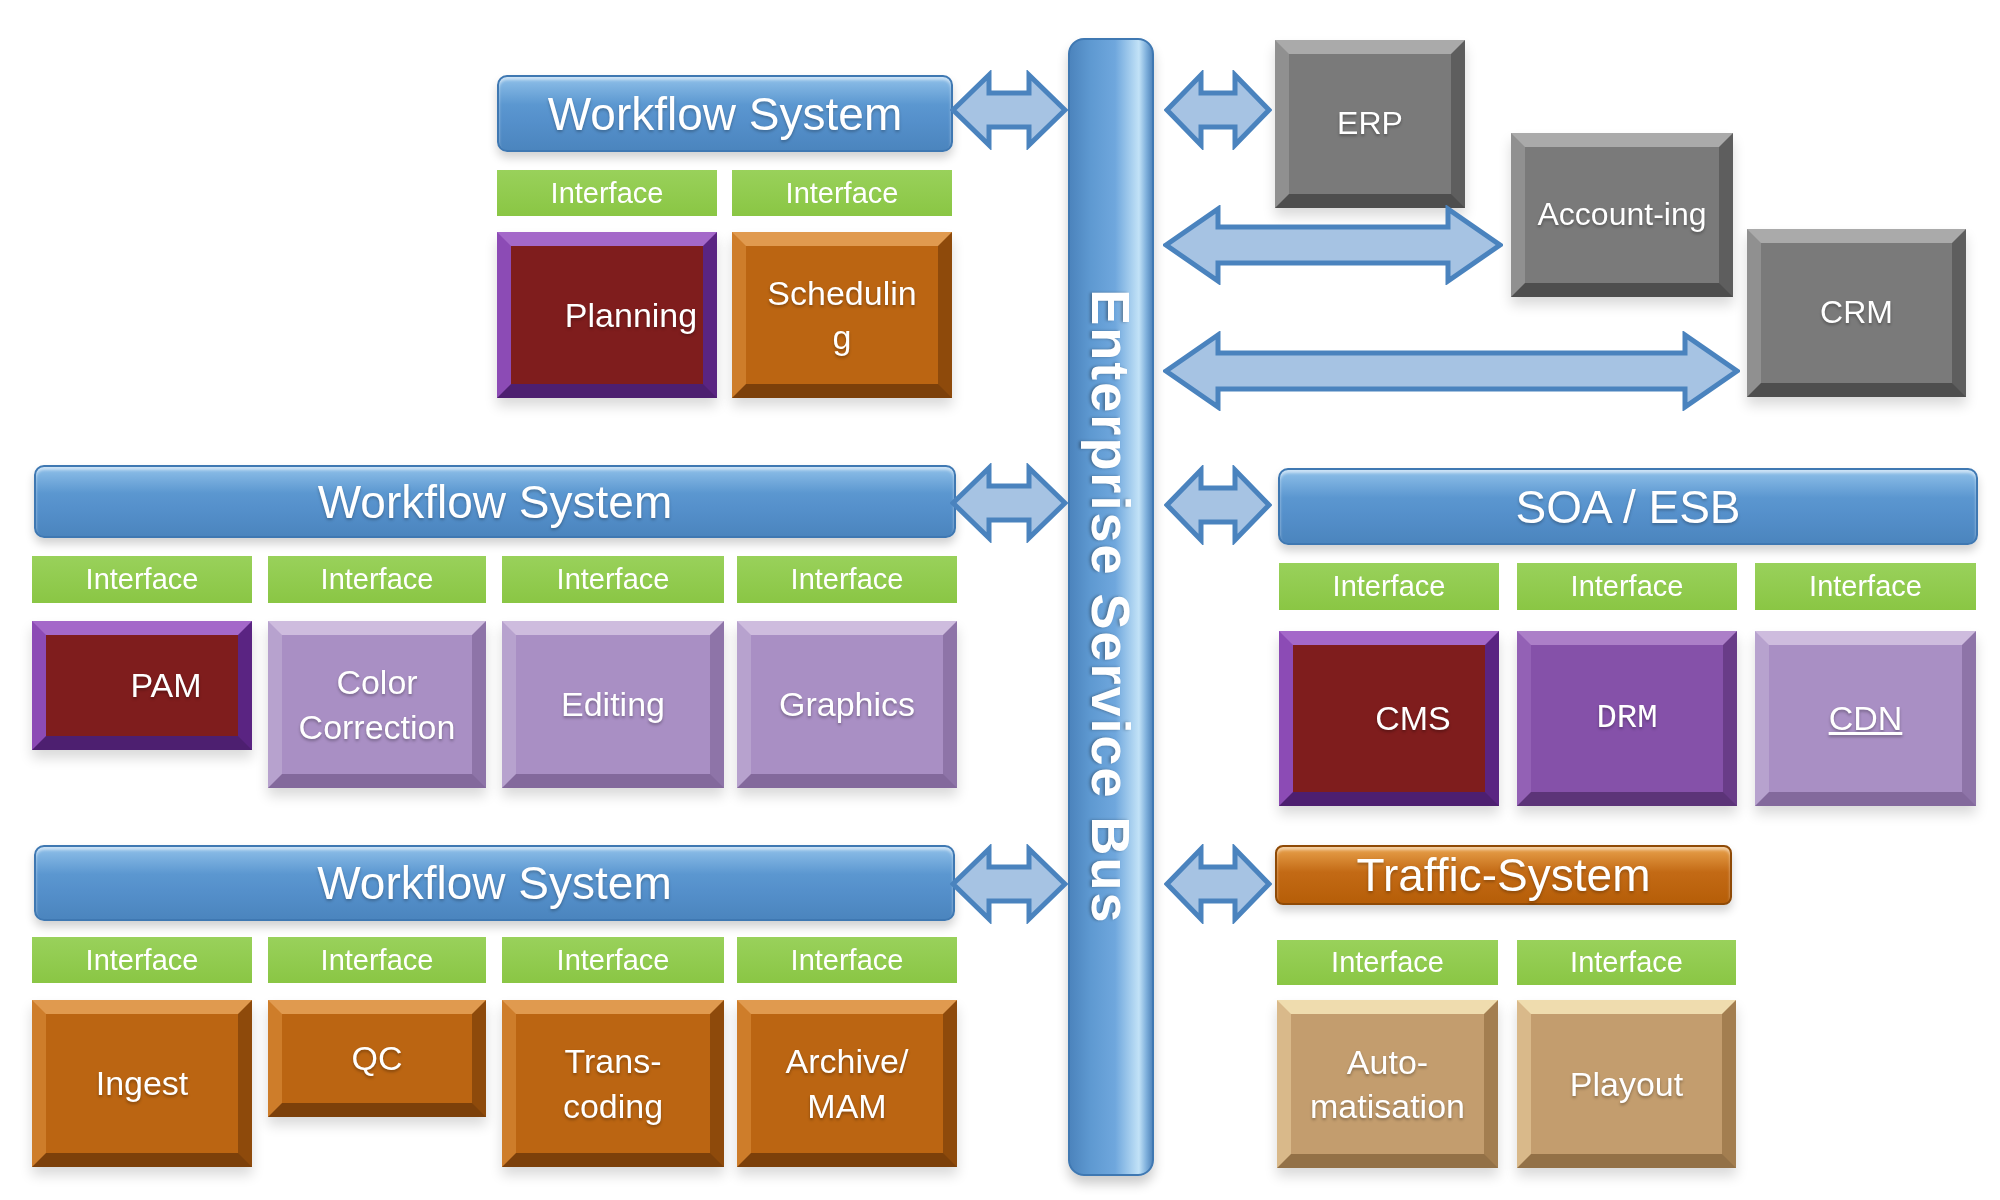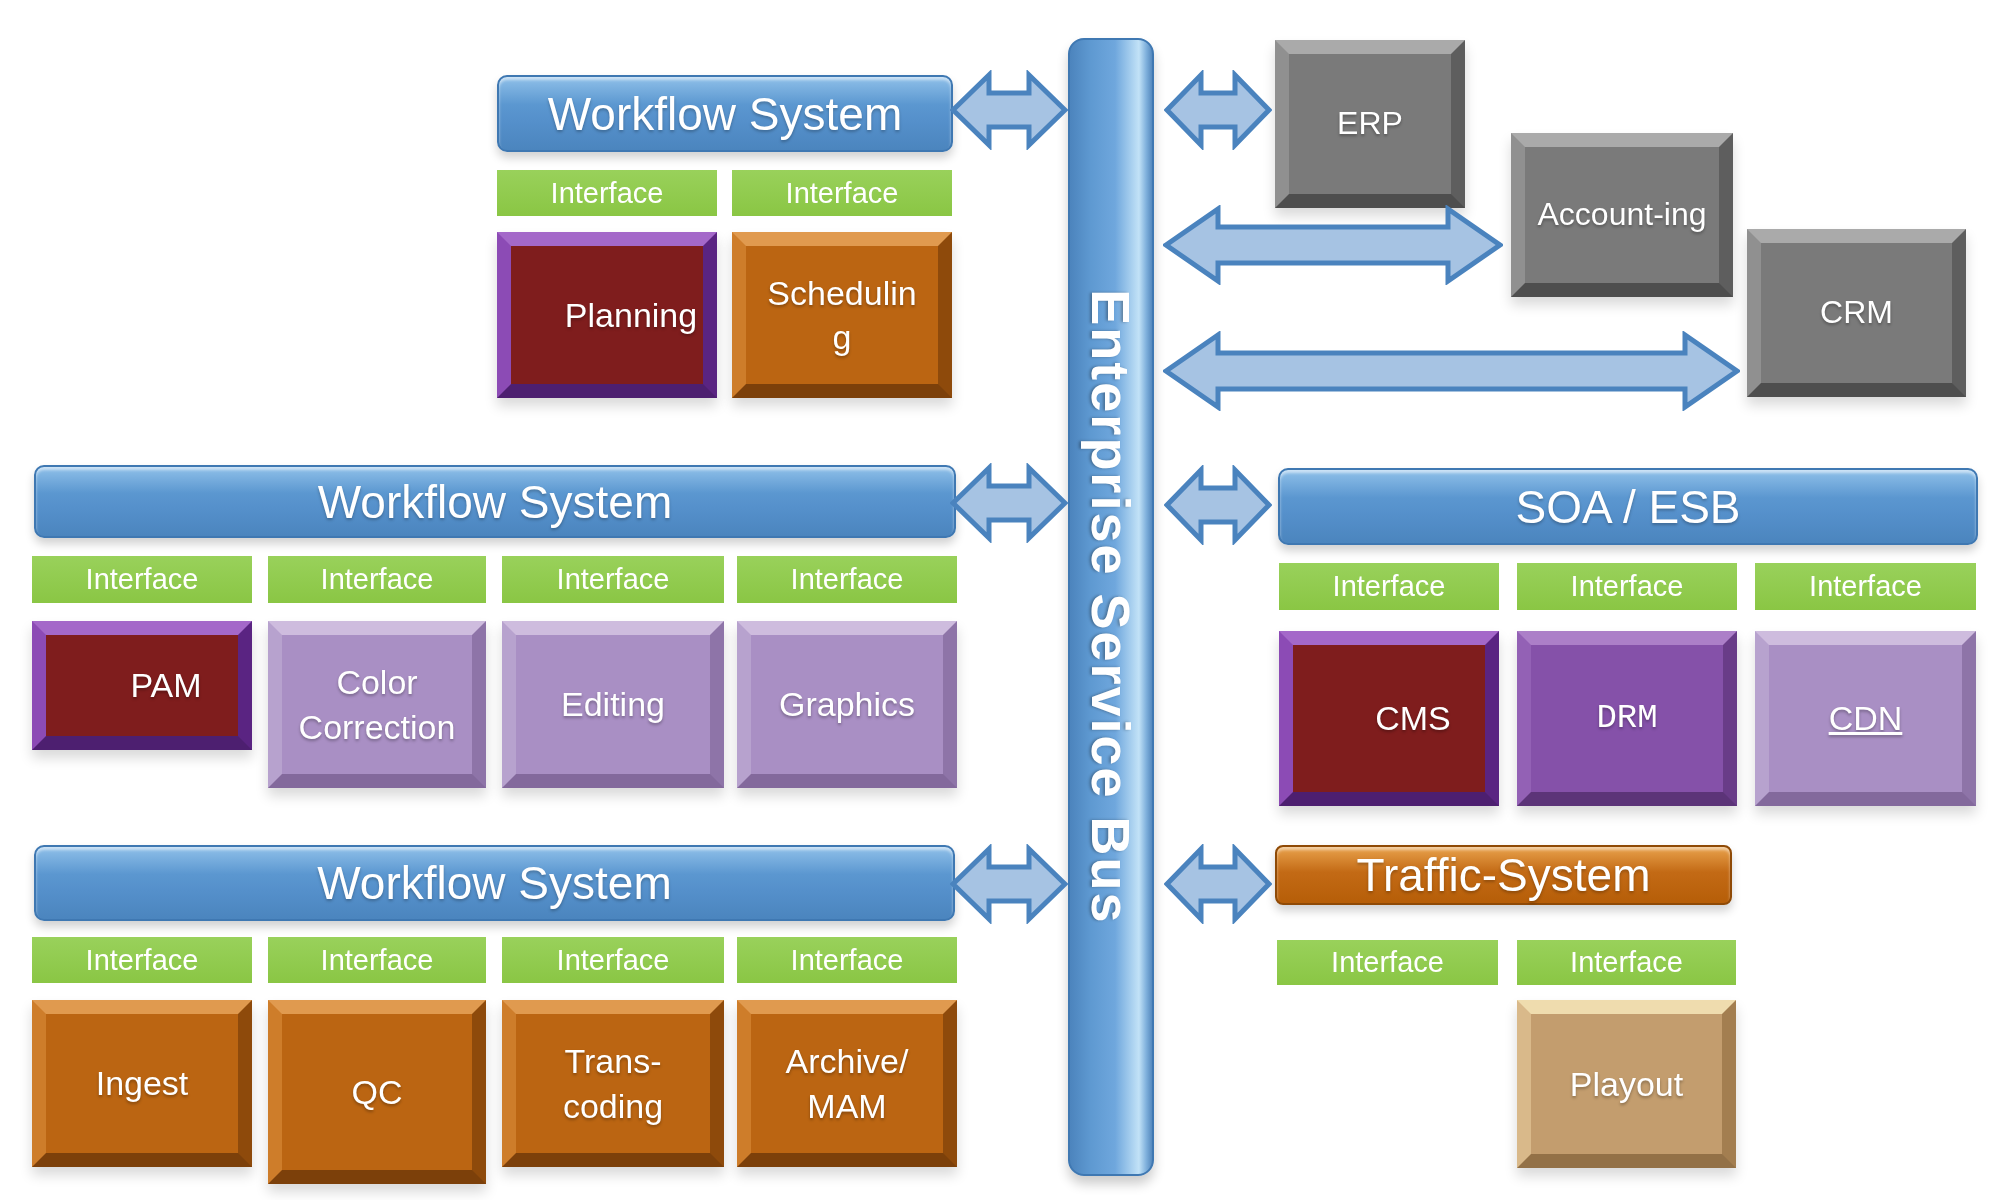--- a/index.html
+++ b/index.html
@@ -107,21 +107,21 @@
   </div>
   <div class="iface" style="left:502px;top:937px;width:222px;height:46px;">
     <span>Interface</span>
   </div>
   <div class="iface" style="left:737px;top:937px;width:220px;height:46px;">
     <span>Interface</span>
   </div>
   <div class="box3d or" style="left:32px;top:1000px;width:220px;height:167px;">
     <span>Ingest</span>
   </div>
-  <div class="box3d or" style="left:268px;top:1000px;width:218px;height:184px;">
+  <div class="box3d or" style="left:268px;top:1000px;width:218px;height:117px;">
     <span>QC</span>
   </div>
   <div class="box3d or" style="left:502px;top:1000px;width:222px;height:167px;">
     <span>Trans-
 coding</span>
   </div>
   <div class="box3d or" style="left:737px;top:1000px;width:220px;height:167px;">
     <span>Archive/
 MAM</span>
   </div>
@@ -160,20 +160,24 @@
 
   <div class="header orange" style="left:1275px;top:845px;width:457px;height:60px;">
     <span>Traffic-System</span>
   </div>
   <div class="iface" style="left:1277px;top:940px;width:221px;height:45px;">
     <span>Interface</span>
   </div>
   <div class="iface" style="left:1517px;top:940px;width:219px;height:45px;">
     <span>Interface</span>
   </div>
+  <div class="box3d tan" style="left:1277px;top:1000px;width:221px;height:168px;">
+    <span>Auto-
+matisation</span>
+  </div>
   <div class="box3d tan" style="left:1517px;top:1000px;width:219px;height:168px;">
     <span>Playout</span>
   </div>
 
   <svg class="arrow" style="left:950px;top:70px;" width="118" height="80" viewBox="0 0 118 80">
     <path d="M3,40 L39,5 L39,23 L79,23 L79,5 L115,40 L79,75 L79,57 L39,57 L39,75 Z" fill="#A6C3E3" stroke="#4A83BE" stroke-width="5"></path>
   </svg>
   <svg class="arrow" style="left:1164px;top:70px;" width="108" height="80" viewBox="0 0 108 80">
     <path d="M3,40 L37,5 L37,23 L71,23 L71,5 L105,40 L71,75 L71,57 L37,57 L37,75 Z" fill="#A6C3E3" stroke="#4A83BE" stroke-width="5"></path>
   </svg>

